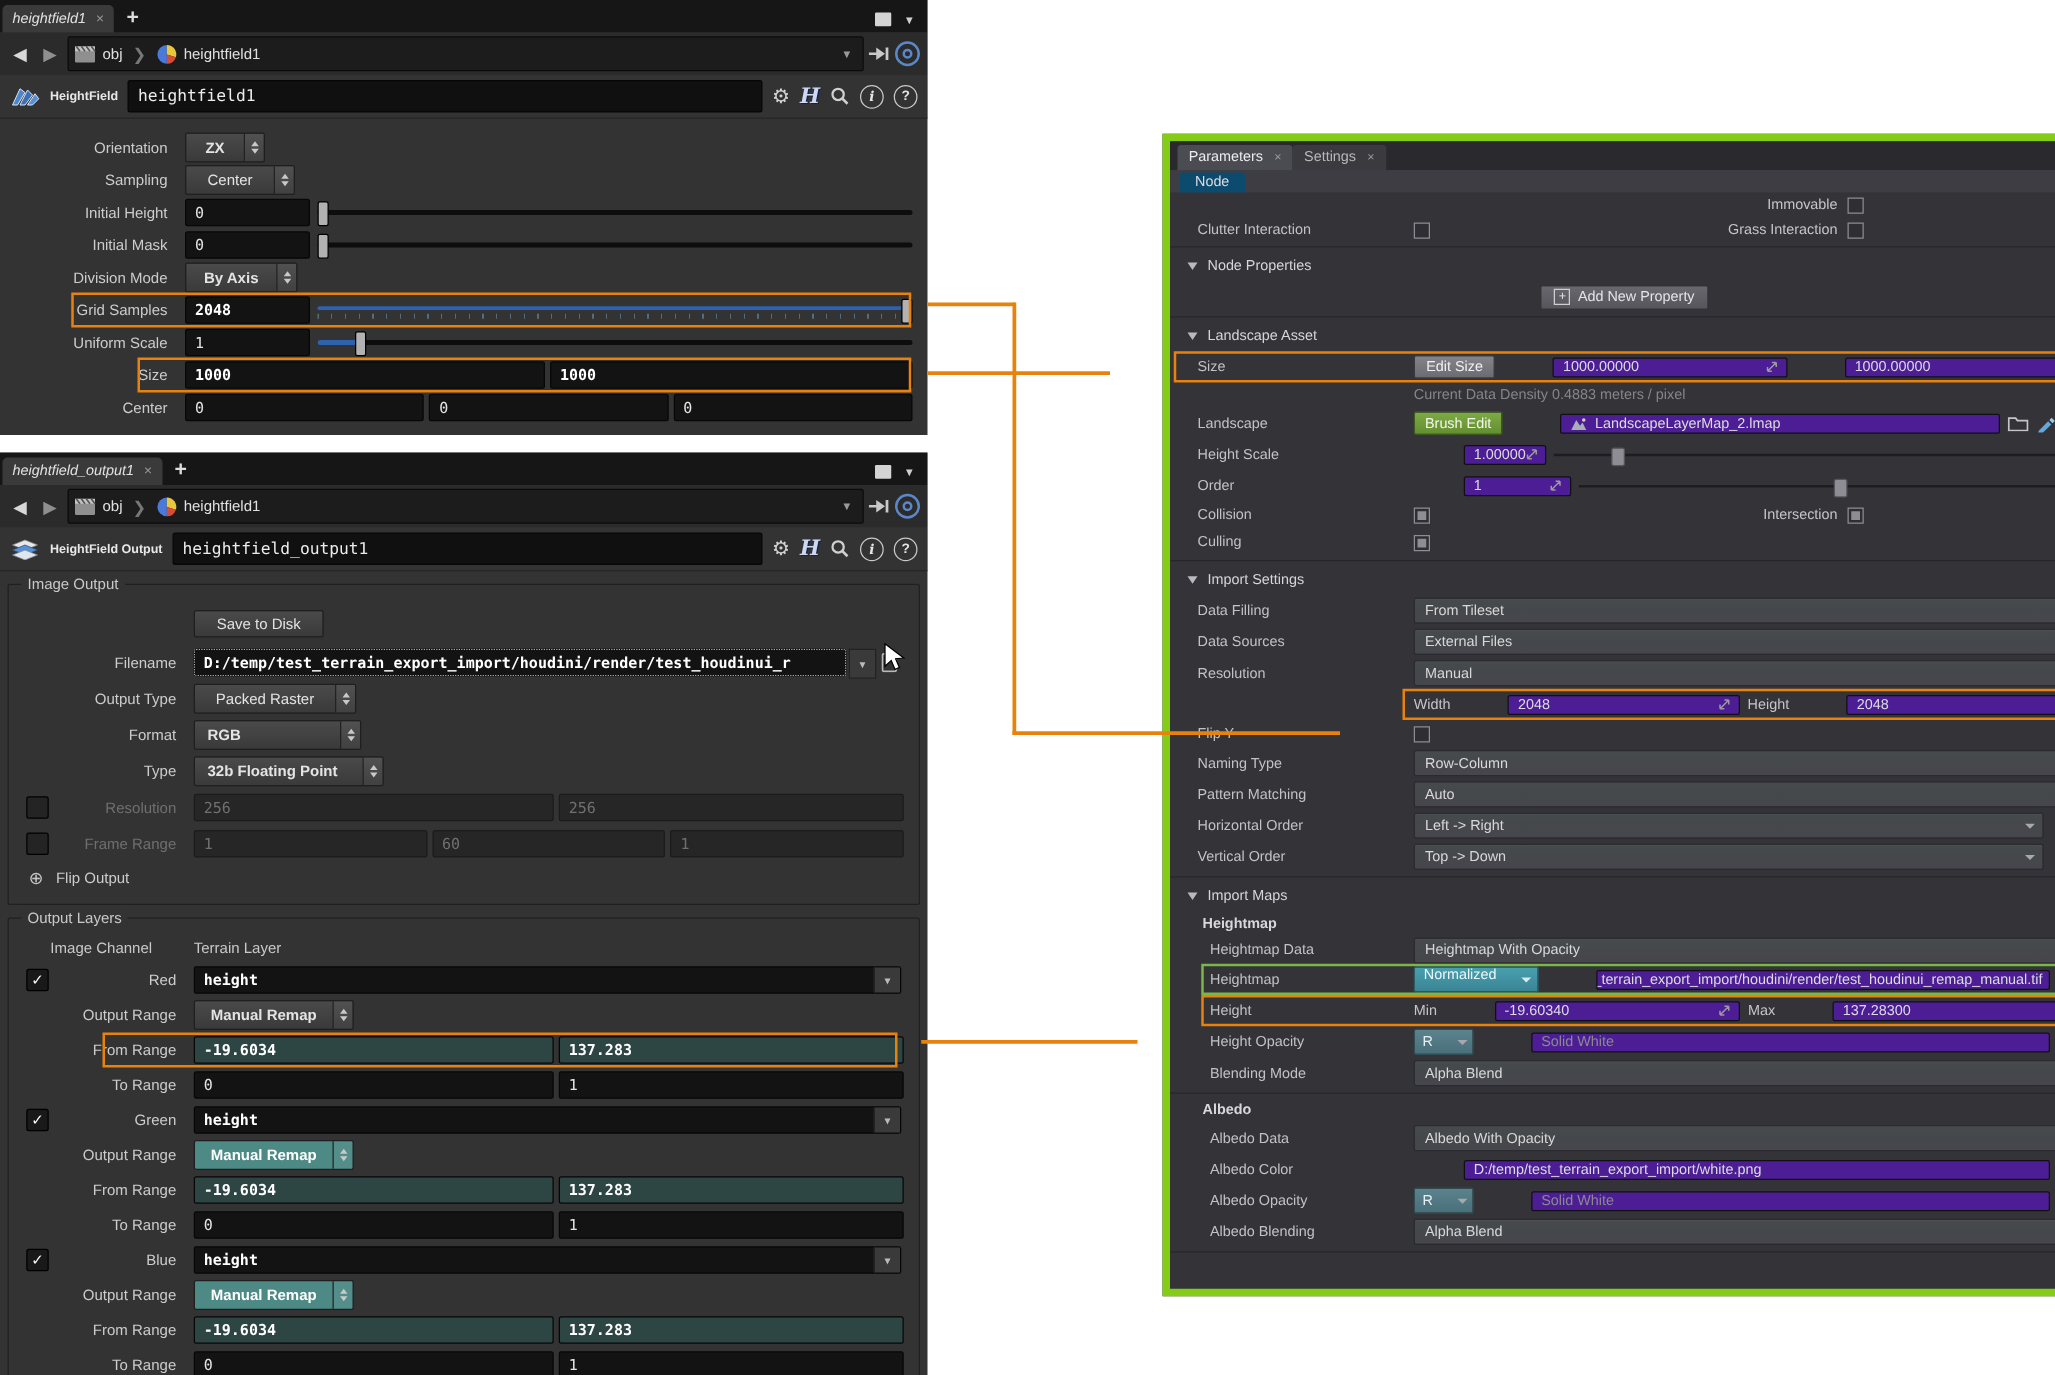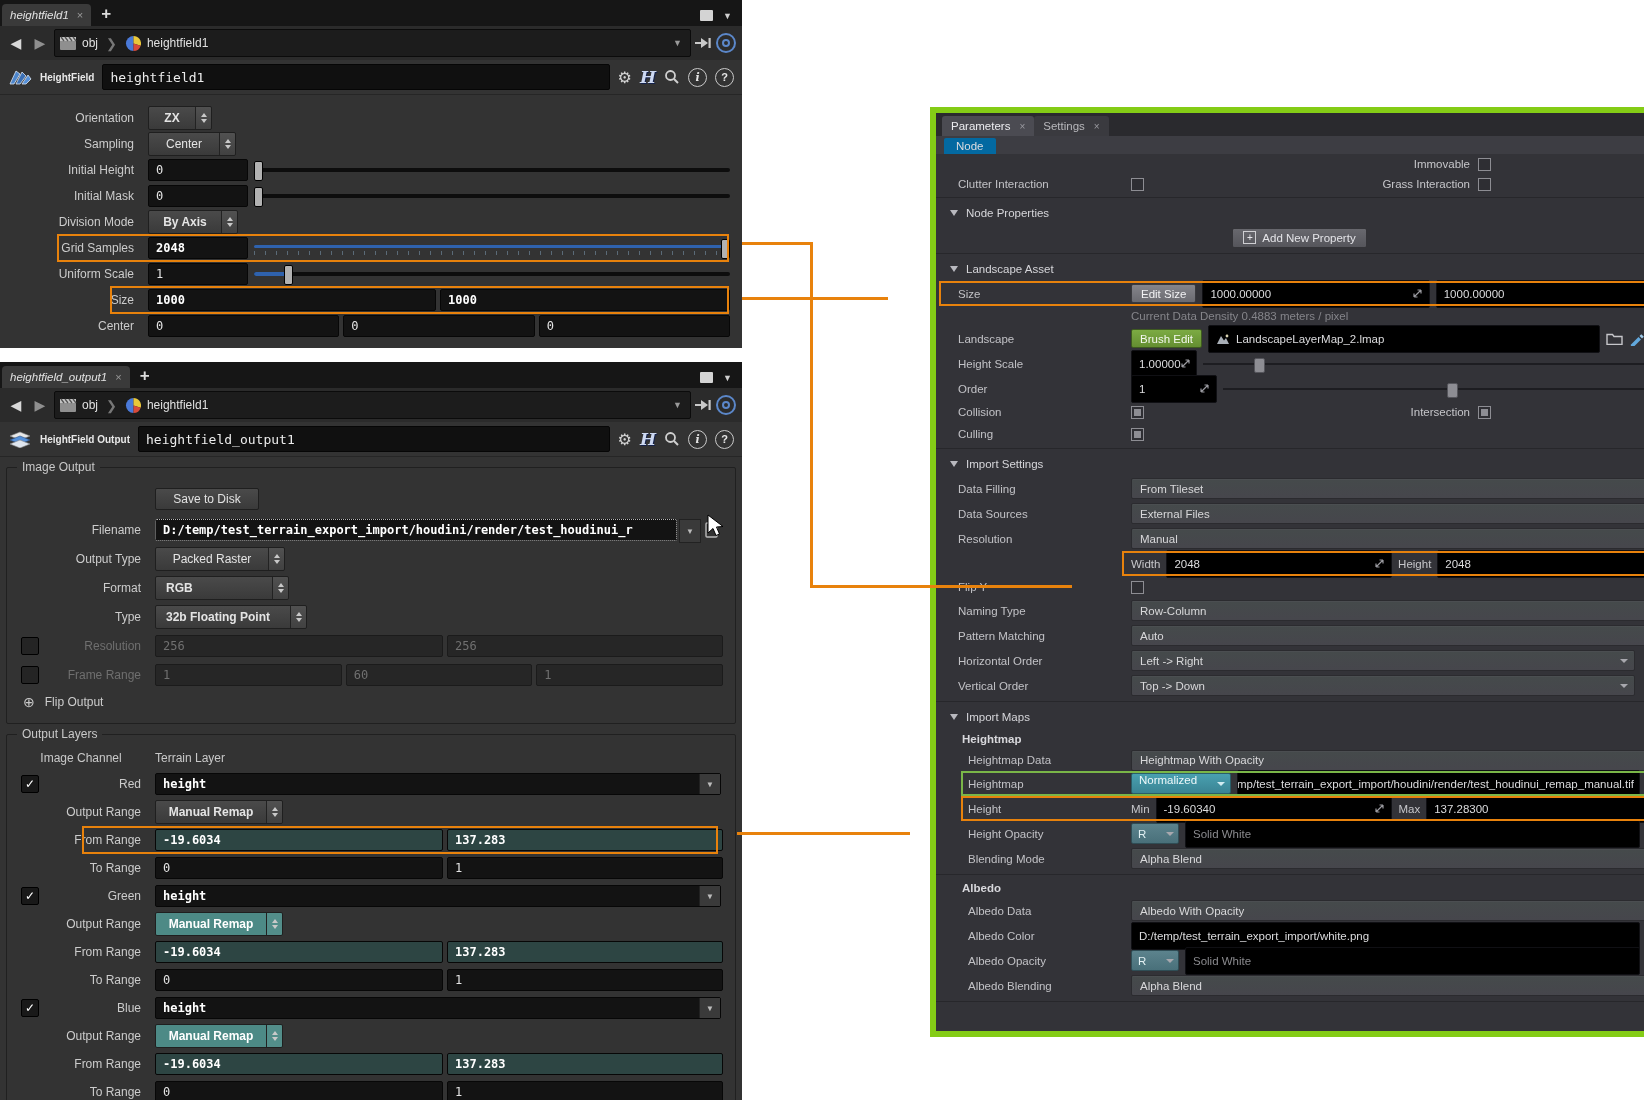--- a/index.html
+++ b/index.html
@@ -81,44 +81,44 @@
   .row-hl{position:absolute;top:-3px;bottom:-3px;border:2px solid #e8820c;pointer-events:none;z-index:5;}
   
   .rpanel{position:absolute;left:930px;top:107px;width:761px;height:930px;background:#333338;
           border:6px solid #84cc16;box-sizing:border-box;color:#c6c6ca;font-size:11.5px;overflow:hidden;}
   .rtabbar{height:23px;background:#2a2a2e;display:flex;align-items:flex-end;padding-left:6px;position:relative;}
   .rtab{height:20px;display:flex;align-items:center;gap:9px;padding:0 9px;border-radius:3px 3px 0 0;
         background:#3a3a3f;color:#b8b8bc;}
   .rtab.active{background:#4b4b52;color:#ececf0;}
   .rtab .x{font-size:10px;color:#9a9aa0;}
   .rsubbar{height:18px;background:#3d3d43;display:flex;align-items:flex-end;padding-left:8px;}
-  .rsubtab{height:16px;background:#0369a1;border-radius:2px 2px 0 0;padding:0 12px;display:flex;
+  .rsubtab{height:16px;background:#0c4a6e;border-radius:2px 2px 0 0;padding:0 12px;display:flex;
            align-items:center;color:#dcdce0;}
   .rrow{display:flex;align-items:center;height:25px;padding-right:22px;position:relative;}
   .rrow.h20{height:20px;} .rrow.h22{height:22px;}
   .rlabel{width:195px;padding-left:22px;box-sizing:border-box;white-space:nowrap;flex:none;color:#c2c2c6;}
   .rlabel.ind{padding-left:32px;}
   .rcontrol{flex:1;display:flex;align-items:center;gap:6px;min-width:0;}
   .rright{margin-left:auto;display:flex;align-items:center;gap:8px;padding-right:172px;}
   .rcheck{width:13px;height:13px;border:1px solid #8d8d93;background:#2e2e33;box-sizing:border-box;
           display:flex;align-items:center;justify-content:center;flex:none;}
   .rcheck .fillsq{width:7px;height:7px;background:#8d8d93;}
   .rdivider{border-top:1px solid #27272b;margin:3px 0;}
   .rheader{display:flex;align-items:center;gap:8px;height:24px;padding-left:14px;color:#d6d6da;}
   .tri-dn{width:0;height:0;border-left:4.5px solid transparent;border-right:4.5px solid transparent;
           border-top:6px solid #b9b9bf;}
   .caret{width:0;height:0;border-left:4px solid transparent;border-right:4px solid transparent;
          border-top:4.5px solid #a8a8ae;flex:none;}
   .dd{flex:1;height:19px;background:linear-gradient(#56565c,#454a4b 4%,#46464c);border:1px solid #2b2b2f;
       border-radius:2px;display:flex;align-items:center;padding:0 8px;color:#d8d8da;position:relative;
       min-width:0;white-space:nowrap;overflow:hidden;}
   .dd .caret{position:absolute;right:6px;top:8px;}
-  .din{flex:1;height:28px;background:#000000;border:1px solid #101014;border-radius:2px;display:flex;
+  .din{flex:1;height:16px;background:#4c1d95;border:1px solid #101014;border-radius:2px;display:flex;
        align-items:center;padding:0 7px;color:#dcdcde;min-width:0;white-space:nowrap;overflow:hidden;
-       position:relative;box-sizing:border-box;}
+       position:relative;box-sizing:border-box;margin-left:40px;}
   .din .rightclip{position:absolute;right:18px;white-space:nowrap;}
   .din .dim{color:#8a8a8e;}
   .diag{margin-left:auto;flex:none;}
   .btn-grey{height:19px;background:linear-gradient(#84848a,#6b6b71);border:1px solid #3a3a3e;
             border-radius:2px;color:#f2f2f4;display:flex;align-items:center;padding:0 9px;flex:none;}
   .btn-green{height:19px;background:linear-gradient(#7cab43,#648e31);border:1px solid #3e5a20;
              border-radius:2px;color:#f4f8ee;display:flex;align-items:center;padding:0 8px;flex:none;}
   .btn-add{height:20px;background:linear-gradient(#68686e,#55555b);border:1px solid #333337;
            border-radius:2px;color:#e4e4e8;display:flex;align-items:center;gap:6px;padding:0 10px;}
   .plusbox{width:11px;height:11px;border:1px solid #cfcfd3;display:flex;align-items:center;

